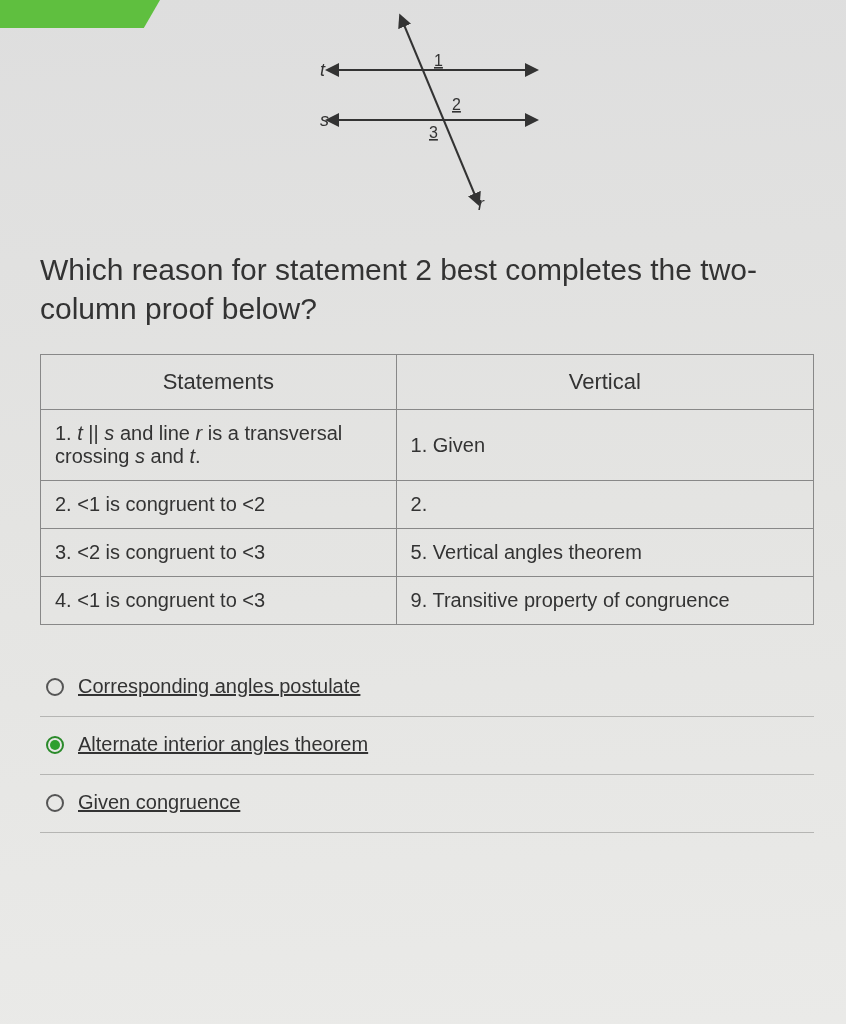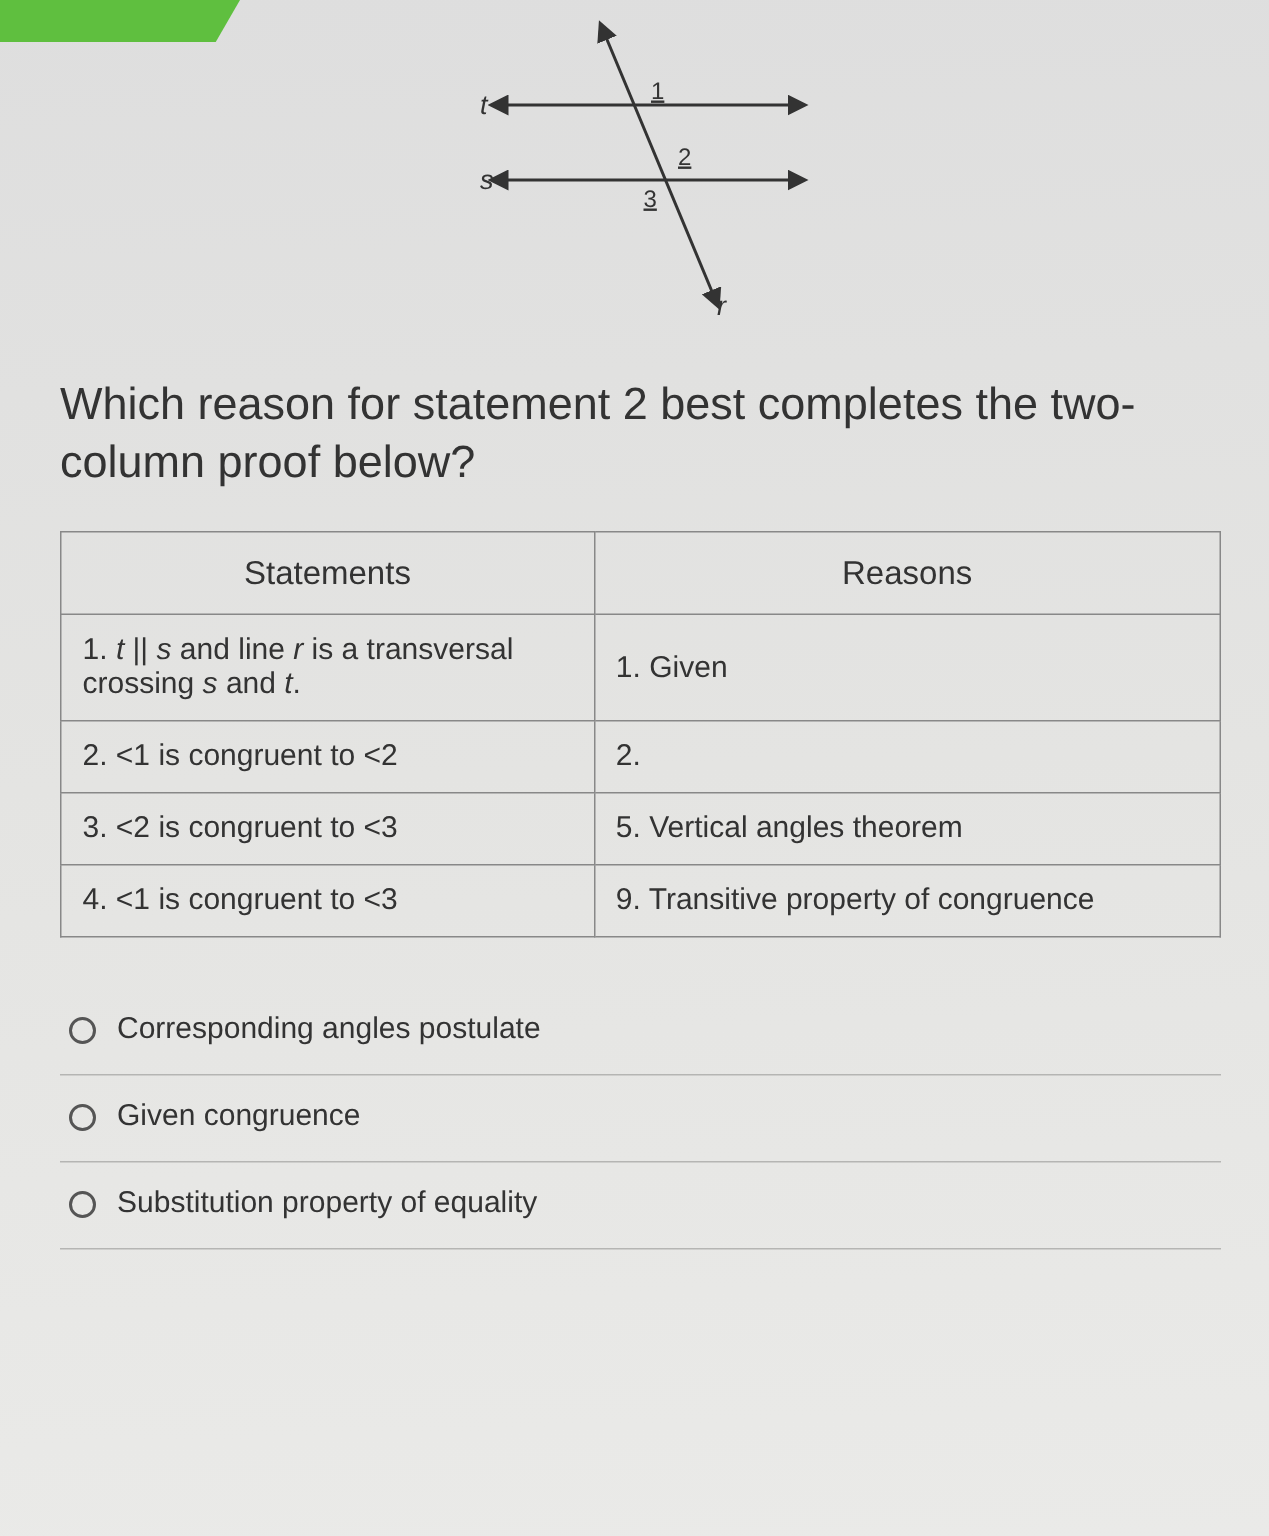--- a/index.html
+++ b/index.html
@@ -66,20 +66,21 @@
   table.proof th {
     font-weight: normal;
     text-align: center;
     font-size: 22px;
     padding: 14px;
   }
   table.proof td.statements { width: 46%; }
   .italic { font-style: italic; }
   .options {
     margin-top: 10px;
+    text-decoration: underline;
   }
   .option {
     display: flex;
     align-items: center;
     gap: 14px;
     padding: 16px 6px 18px 6px;
     border-bottom: 1px solid #b5b5b3;
     font-size: 20px;
     color: #333;
   }
@@ -134,21 +135,21 @@
         <text x="137" y="128" font-size="16" fill="#333" text-decoration="underline">3</text>
       </svg>
     </div>
 
     <div class="question">Which reason for statement 2 best completes the two-column proof below?</div>
 
     <table class="proof">
       <thead>
         <tr>
           <th>Statements</th>
-          <th>Reasons</th>
+          <th>Vertical</th>
         </tr>
       </thead>
       <tbody>
         <tr>
           <td class="statements">
             1. <span class="italic">t</span> || <span class="italic">s</span> and line <span class="italic">r</span> is a transversal crossing <span class="italic">s</span> and <span class="italic">t</span>.
           </td>
           <td>1. Given</td>
         </tr>
         <tr>
@@ -165,23 +166,23 @@
         </tr>
       </tbody>
     </table>
 
     <div class="options">
       <div class="option">
         <span class="radio"></span>
         <span>Corresponding angles postulate</span>
       </div>
       <div class="option">
-        <span class="radio"></span>
-        <span>Given congruence</span>
+        <span class="radio selected"></span>
+        <span>Alternate interior angles theorem</span>
       </div>
       <div class="option">
         <span class="radio"></span>
-        <span>Substitution property of equality</span>
+        <span>Given congruence</span>
       </div>
     </div>
 
   </div>
 </div>
 
 </body></html>

